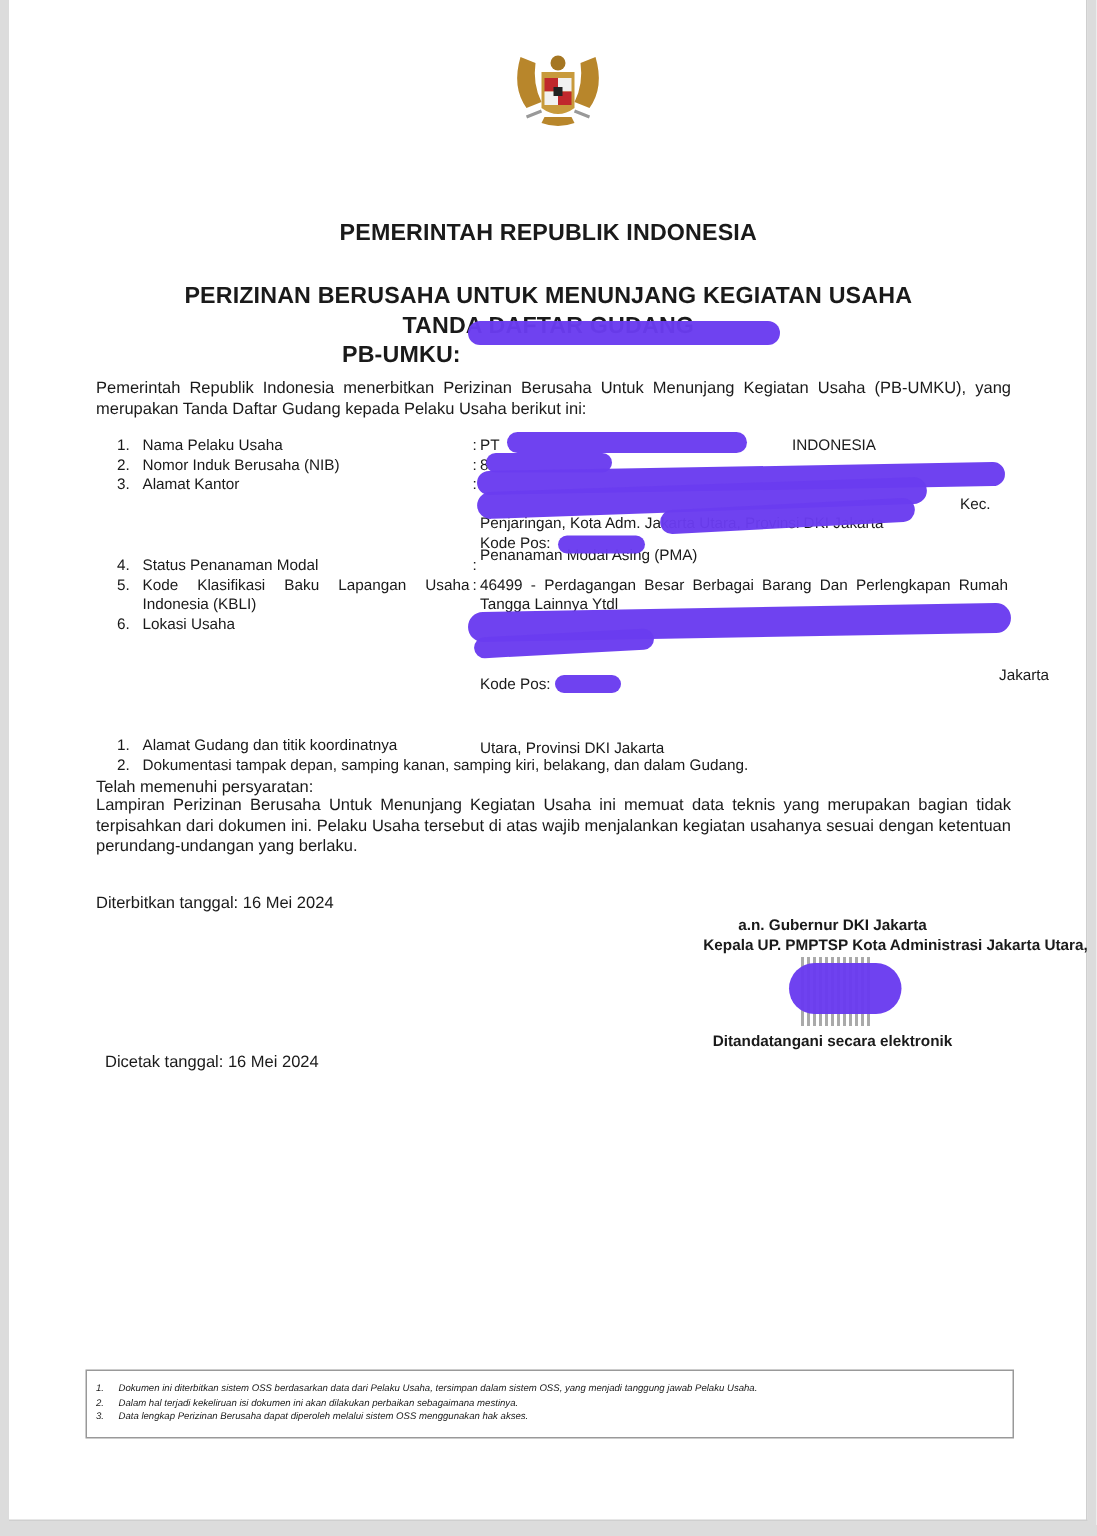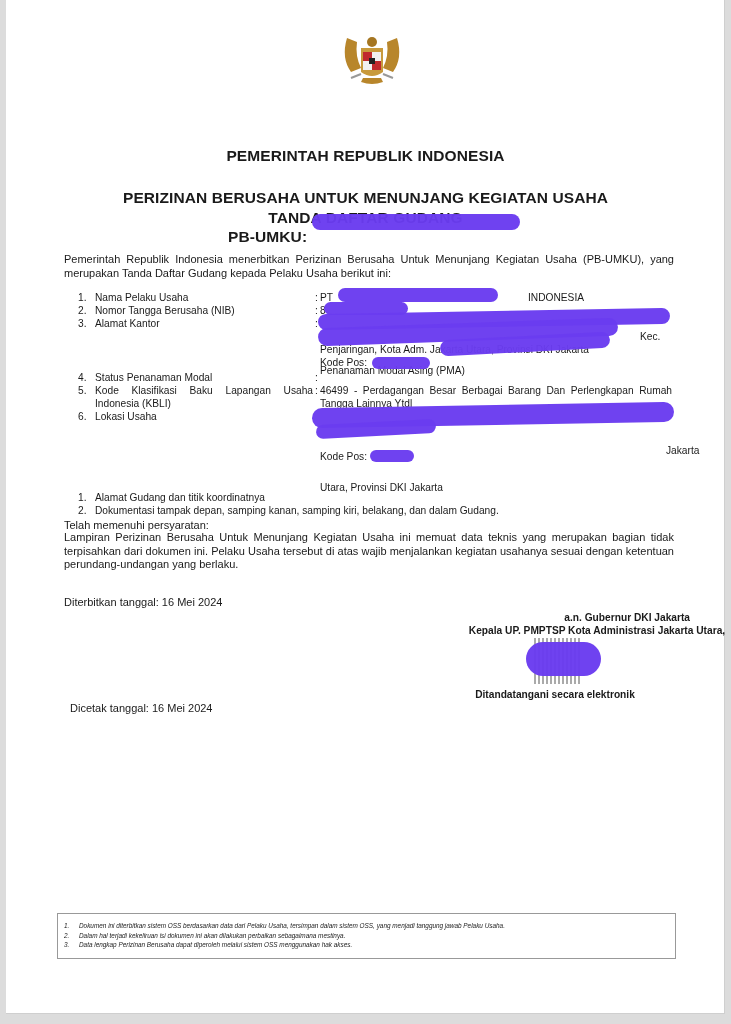--- a/index.html
+++ b/index.html
@@ -42,21 +42,21 @@
 
 <div class="p" style="left:64px;top:253px;width:610px;">Pemerintah Republik Indonesia menerbitkan Perizinan Berusaha Untuk Menunjang Kegiatan Usaha (PB-UMKU), yang merupakan Tanda Daftar Gudang kepada Pelaku Usaha berikut ini:</div>
 
 <div class="row" style="left:78px;top:291px;">1.</div>
 <div class="row" style="left:95px;top:291px;">Nama Pelaku Usaha</div>
 <div class="row" style="left:315px;top:291px;">:</div>
 <div class="row" style="left:320px;top:291px;">PT</div>
 <div class="row" style="left:528px;top:291px;">INDONESIA</div>
 
 <div class="row" style="left:78px;top:304px;">2.</div>
-<div class="row" style="left:95px;top:304px;">Nomor Tangga Berusaha (NIB)</div>
+<div class="row" style="left:95px;top:304px;">Nomor Induk Berusaha (NIB)</div>
 <div class="row" style="left:315px;top:304px;">:</div>
 <div class="row" style="left:320px;top:304px;">8</div>
 
 <div class="row" style="left:78px;top:317px;">3.</div>
 <div class="row" style="left:95px;top:317px;">Alamat Kantor</div>
 <div class="row" style="left:315px;top:317px;">:</div>
 <div class="row" style="left:640px;top:330px;">Kec.</div>
 <div class="row" style="left:320px;top:343px;">Penjaringan, Kota Adm. Jakarta Utara, Provinsi DKI Jakarta</div>
 <div class="row" style="left:320px;top:356px;">Kode Pos:</div>
 
@@ -68,21 +68,21 @@
 <div class="row" style="left:78px;top:384px;">5.</div>
 <div class="row" style="left:95px;top:384px;width:218px;text-align:justify;text-align-last:justify;">Kode Klasifikasi Baku Lapangan Usaha</div>
 <div class="row" style="left:95px;top:397px;">Indonesia (KBLI)</div>
 <div class="row" style="left:315px;top:384px;">:</div>
 <div class="row" style="left:320px;top:384px;width:352px;text-align:justify;text-align-last:justify;">46499 - Perdagangan Besar Berbagai Barang Dan Perlengkapan Rumah</div>
 <div class="row" style="left:320px;top:397px;">Tangga Lainnya Ytdl</div>
 
 <div class="row" style="left:78px;top:410px;">6.</div>
 <div class="row" style="left:95px;top:410px;">Lokasi Usaha</div>
 <div class="row" style="left:666px;top:424px;margin-top:20px;">Jakarta</div>
-<div class="row" style="left:320px;top:437px;margin-top:44px;">Utara, Provinsi DKI Jakarta</div>
+<div class="row" style="left:320px;top:449px;margin-top:44px;">Utara, Provinsi DKI Jakarta</div>
 <div class="row" style="left:320px;top:450px;">Kode Pos:</div>
 
 <div class="redact" style="left:338px;top:288px;width:160px;height:14px;"></div>
 <div class="redact" style="left:324px;top:302px;width:84px;height:13px;"></div>
 <div class="redact" style="left:318px;top:311px;width:352px;height:16px;transform:rotate(-1deg);"></div>
 <div class="redact" style="left:318px;top:323px;width:300px;height:18px;transform:rotate(-2deg);"></div>
 <div class="redact" style="left:440px;top:336px;width:170px;height:16px;transform:rotate(-3deg);"></div>
 <div class="redact" style="left:372px;top:357px;width:58px;height:12px;"></div>
 <div class="redact" style="left:312px;top:405px;width:362px;height:20px;transform:rotate(-1deg);"></div>
 <div class="redact" style="left:316px;top:422px;width:120px;height:14px;transform:rotate(-3deg);"></div>
@@ -90,21 +90,21 @@
 
 <div class="p" style="left:64px;top:478px;margin-top:41px;">Telah memenuhi persyaratan:</div>
 <div class="row" style="left:78px;top:491px;">1.</div>
 <div class="row" style="left:95px;top:491px;">Alamat Gudang dan titik koordinatnya</div>
 <div class="row" style="left:78px;top:504px;">2.</div>
 <div class="row" style="left:95px;top:504px;">Dokumentasi tampak depan, samping kanan, samping kiri, belakang, dan dalam Gudang.</div>
 
 <div class="p" style="left:64px;top:531px;width:610px;">Lampiran Perizinan Berusaha Untuk Menunjang Kegiatan Usaha ini memuat data teknis yang merupakan bagian tidak terpisahkan dari dokumen ini. Pelaku Usaha tersebut di atas wajib menjalankan kegiatan usahanya sesuai dengan ketentuan perundang-undangan yang berlaku.</div>
 <div class="p" style="left:64px;top:596px;">Diterbitkan tanggal: 16 Mei 2024</div>
 
-<div class="sig" style="left:420px;top:612px;width:270px;text-align:right;">a.n. Gubernur DKI Jakarta</div>
+<div class="sig" style="left:420px;top:612px;width:270px;">a.n. Gubernur DKI Jakarta</div>
 <div class="sig" style="left:418px;top:625px;width:272px;margin-left:43px;">Kepala UP. PMPTSP Kota Administrasi Jakarta Utara,</div>
 <div style="position:absolute;left:534px;top:638px;width:48px;height:46px;background:repeating-linear-gradient(90deg,#555 0 2px,#fff 2px 4px);opacity:0.5;"></div>
 <div class="redact" style="left:526px;top:642px;width:75px;height:34px;border-radius:18px;"></div>
 <div class="sig" style="left:440px;top:689px;width:230px;">Ditandatangani secara elektronik</div>
 
 <div class="p" style="left:70px;top:702px;">Dicetak tanggal: 16 Mei 2024</div>
 
 <div class="footer-box">
   <div class="fn" style="top:8px;"><span class="n">1.</span><span>Dokumen ini diterbitkan sistem OSS berdasarkan data dari Pelaku Usaha, tersimpan dalam sistem OSS, yang menjadi tanggung jawab Pelaku Usaha.</span></div>
   <div class="fn" style="top:18px;"><span class="n">2.</span><span>Dalam hal terjadi kekeliruan isi dokumen ini akan dilakukan perbaikan sebagaimana mestinya.</span></div>

